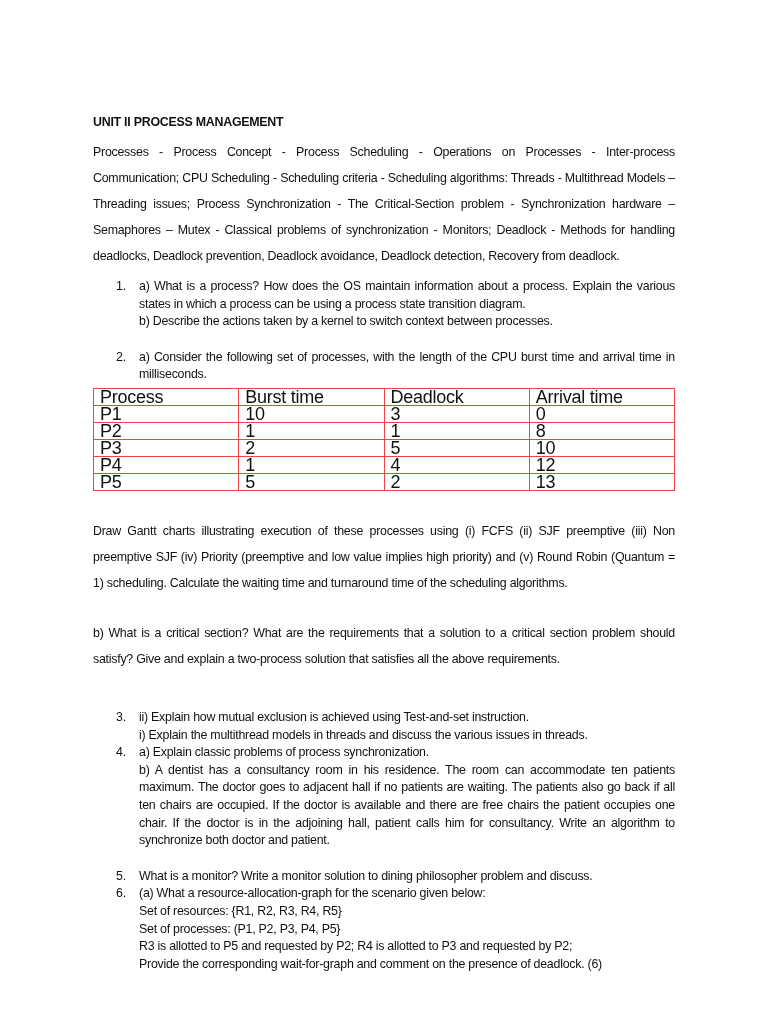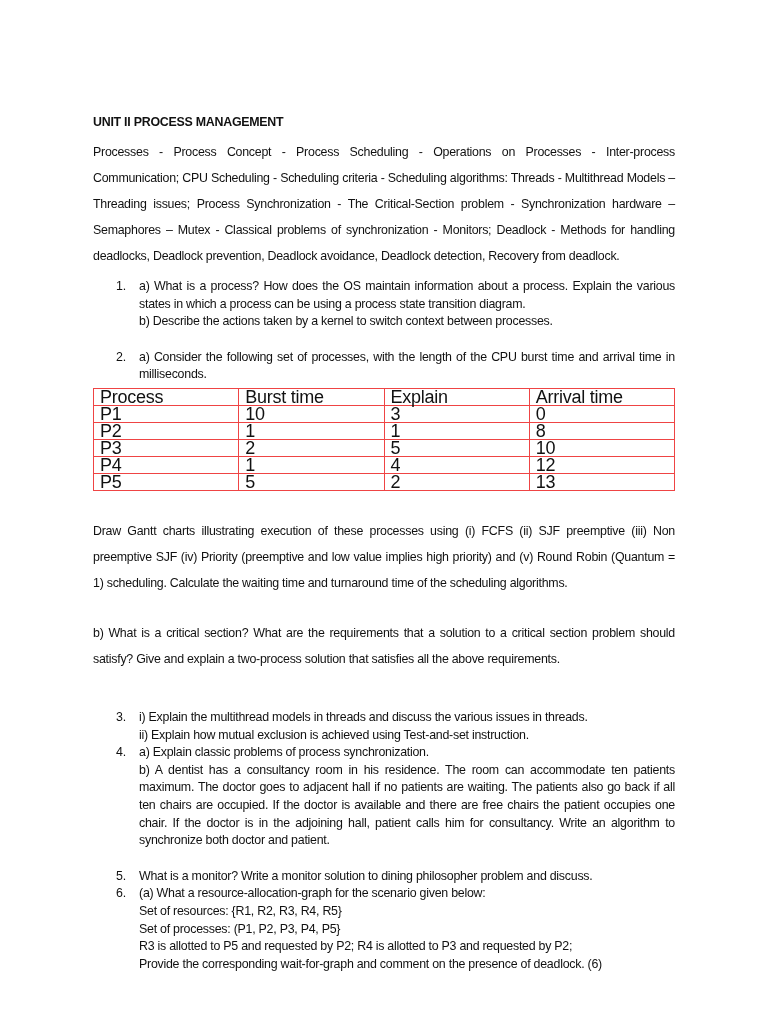--- a/index.html
+++ b/index.html
@@ -79,21 +79,21 @@
   <div class="q" style="margin-top:18px;">
     <span class="num">2.</span>
     <p>a) Consider the following set of processes, with the length of the CPU burst time and arrival time in milliseconds.</p>
   </div>
 
   <table class="proc" style="margin-top:4px;">
     <tbody>
         <tr>
       <td>Process</td>
       <td>Burst time</td>
-      <td>Explain</td>
+      <td>Deadlock</td>
       <td>Arrival time</td>
     </tr>
     <tr>
       <td>P1</td>
       <td>10</td>
       <td>3</td>
       <td>0</td>
     </tr>
     <tr>
       <td>P2</td>
@@ -121,22 +121,22 @@
     </tr>
   </tbody>
     </table>
 
   <p class="justify" style="margin-top:27px;">Draw Gantt charts illustrating execution of these processes using (i) FCFS (ii) SJF preemptive (iii) Non preemptive SJF (iv) Priority (preemptive and low value implies high priority) and (v) Round Robin (Quantum = 1) scheduling. Calculate the waiting time and turnaround time of the scheduling algorithms.</p>
 
   <p class="justify" style="margin-top:24px;">b) What is a critical section? What are the requirements that a solution to a critical section problem should satisfy? Give and explain a two-process solution that satisfies all the above requirements.</p>
 
   <div class="q" style="margin-top:37px;">
     <span class="num">3.</span>
+    <p>ii) Explain how mutual exclusion is achieved using Test-and-set instruction.</p>
     <p>i) Explain the multithread models in threads and discuss the various issues in threads.</p>
-    <p>ii) Explain how mutual exclusion is achieved using Test-and-set instruction.</p>
   </div>
 
   <div class="q">
     <span class="num">4.</span>
     <p>a) Explain classic problems of process synchronization.</p>
     <p>b) A dentist has a consultancy room in his residence. The room can accommodate ten patients maximum. The doctor goes to adjacent hall if no patients are waiting. The patients also go back if all ten chairs are occupied. If the doctor is available and there are free chairs the patient occupies one chair. If the doctor is in the adjoining hall, patient calls him for consultancy. Write an algorithm to synchronize both doctor and patient.</p>
   </div>
 
   <div class="q" style="margin-top:18px;">
     <span class="num">5.</span>

